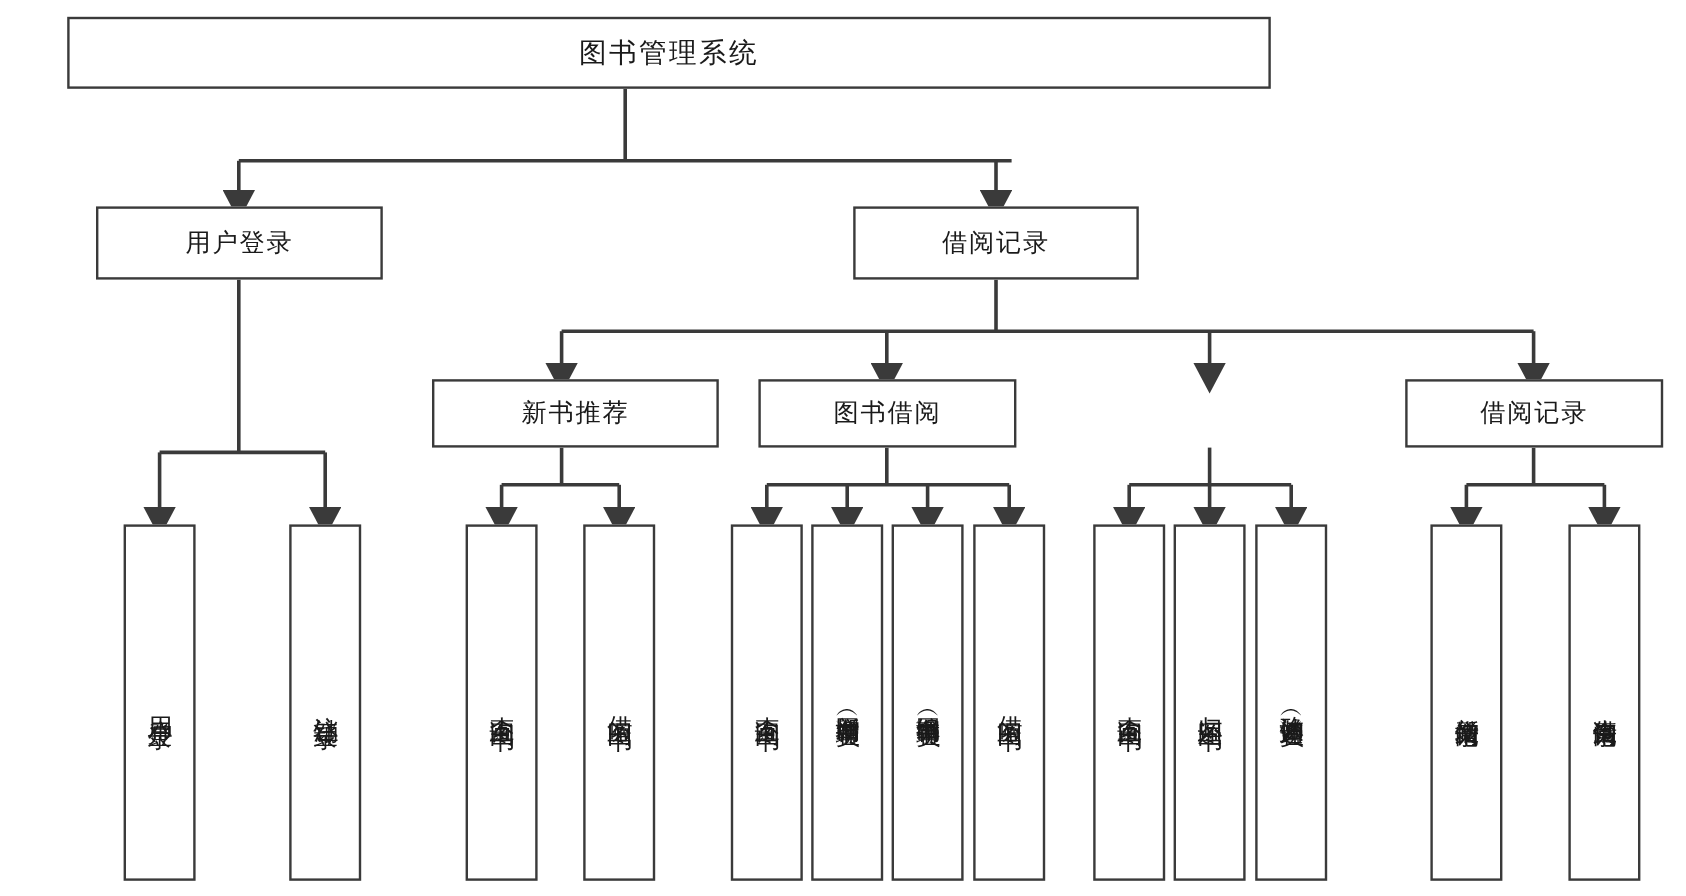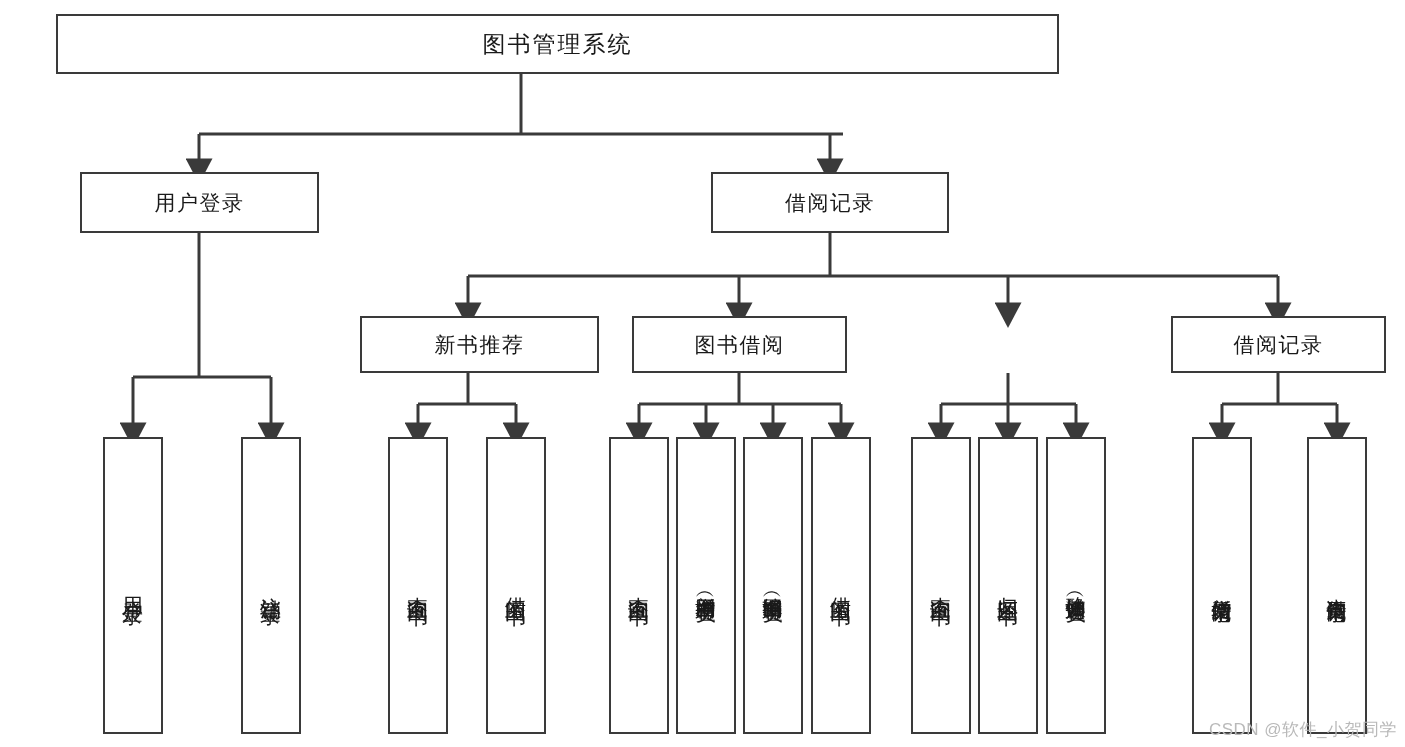--- a/index.html
+++ b/index.html
@@ -198,15 +198,14 @@
     <span class="node-label">确认归还（管理员）</span>
   </div>
 
   <div class="node vert tall" style="left:1192px; top:437px; width:60px; height:297px;">
     <span class="node-label">新增借阅记录</span>
   </div>
   <div class="node vert tall" style="left:1307px; top:437px; width:60px; height:297px;">
     <span class="node-label">查询借阅记录</span>
   </div>
 
-  <div id="watermark">CSDN @软件_小贺同学</div>
 
 </div>
 
 </body></html>

